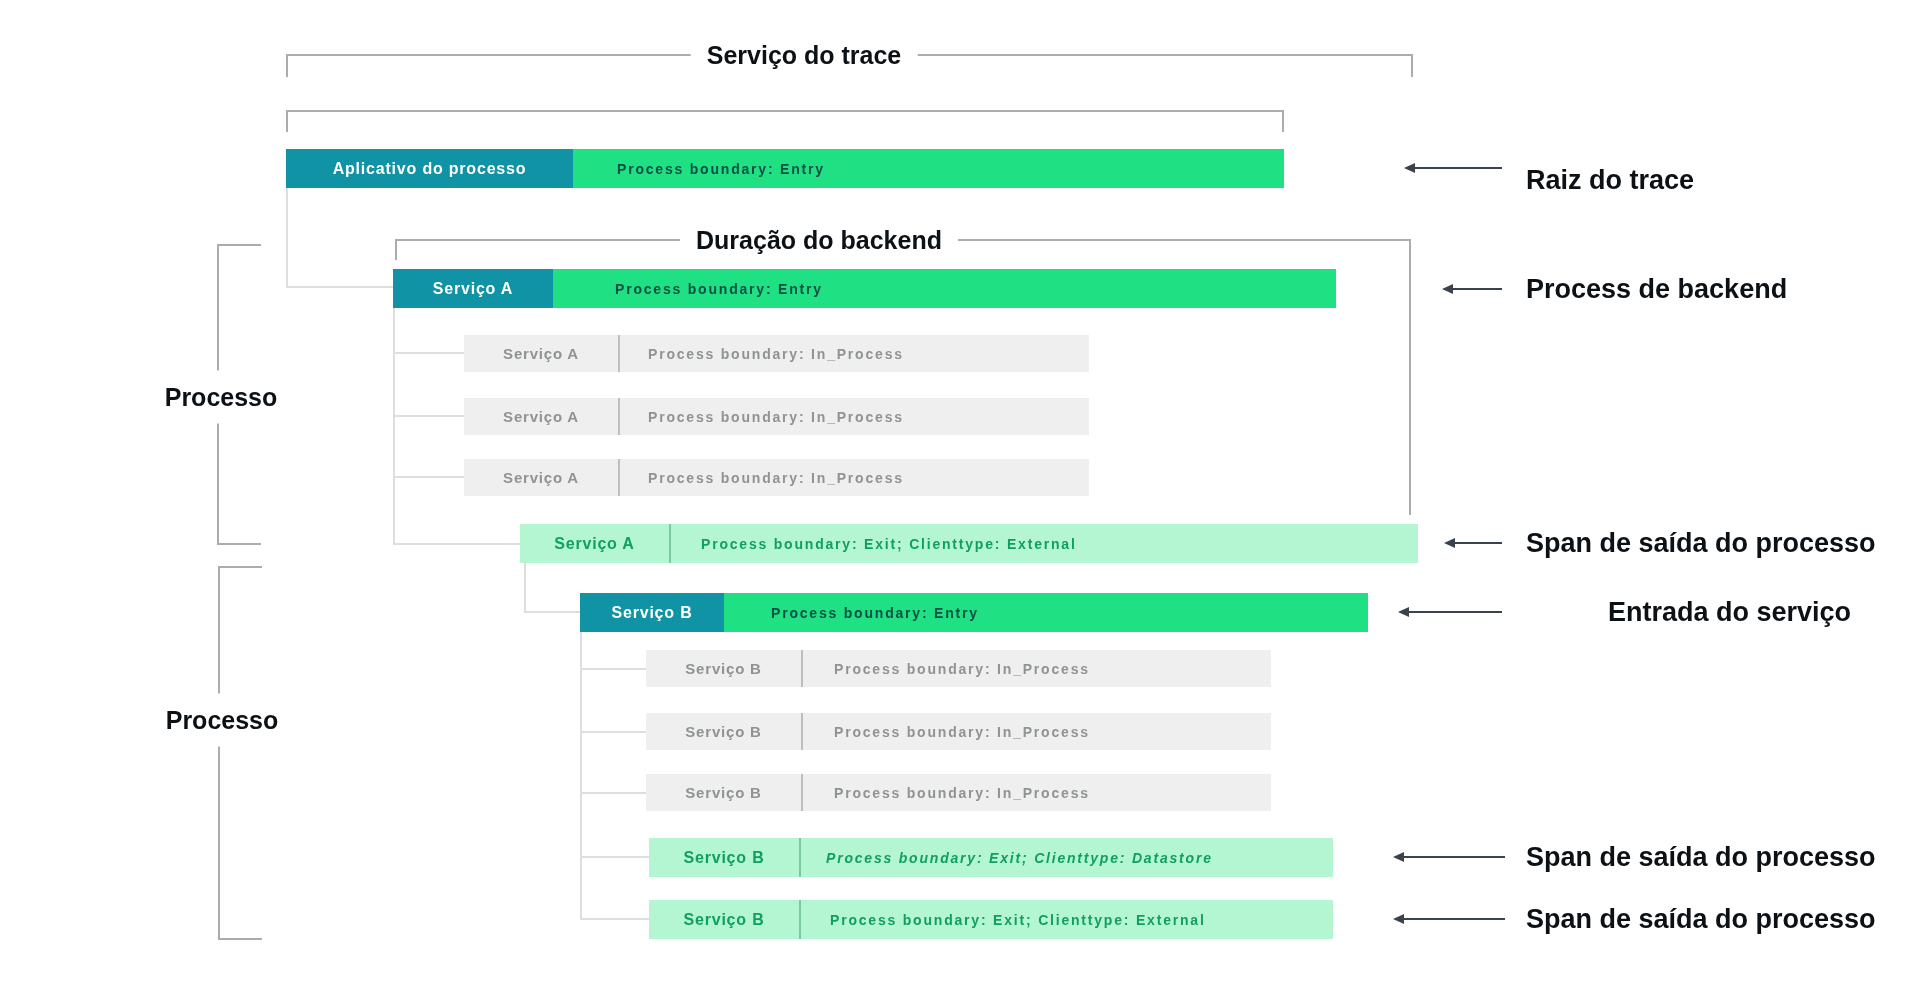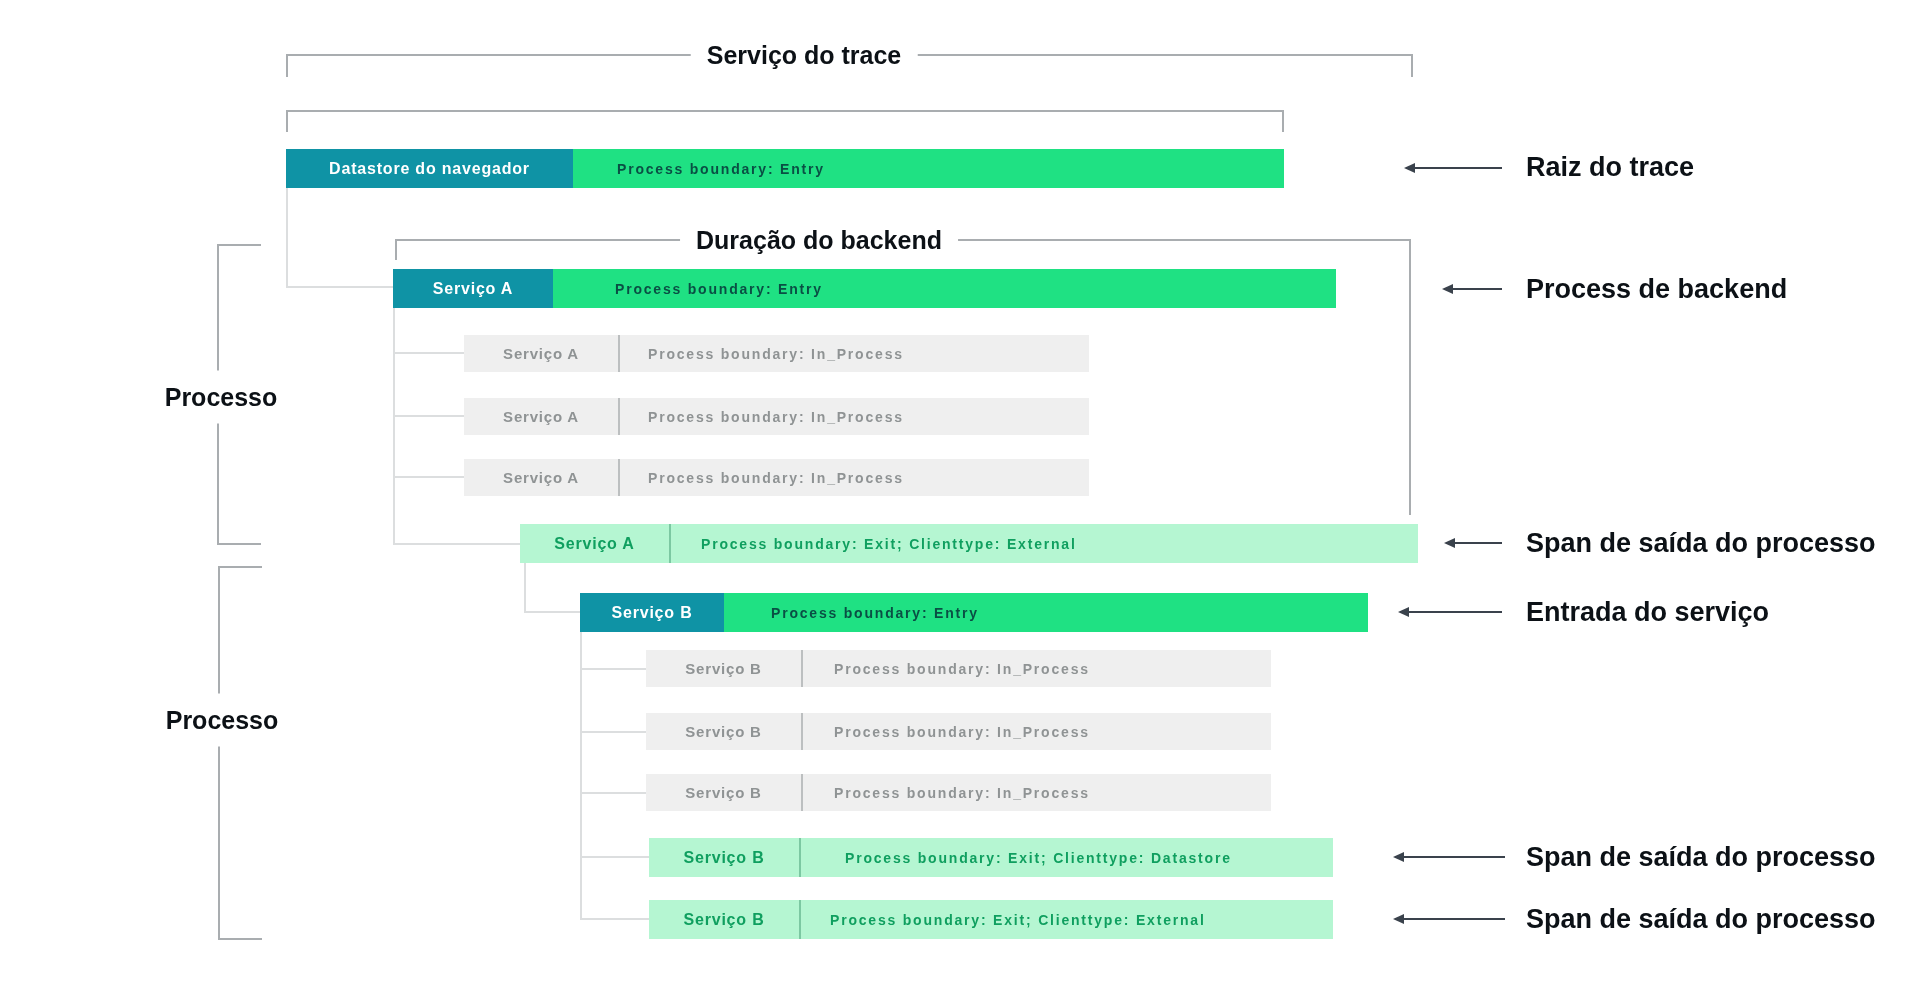--- a/index.html
+++ b/index.html
@@ -90,21 +90,21 @@
   <div class="hline" style="left:217px;top:244px;width:44px;"></div>
   <div class="hline" style="left:217px;top:543px;width:44px;"></div>
   <div class="process-label" style="left:221px;top:397px;">Processo</div>
 
   <div class="vline" style="left:218px;top:566px;height:374px;"></div>
   <div class="hline" style="left:218px;top:566px;width:44px;"></div>
   <div class="hline" style="left:218px;top:938px;width:44px;"></div>
   <div class="process-label" style="left:222px;top:720px;">Processo</div>
 
   <div class="bar" style="left:286px;top:149px;width:998px;">
-    <div class="seg svc teal" style="width:287px;">Datastore do navegador</div>
+    <div class="seg svc teal" style="width:287px;">Aplicativo do processo</div>
     <div class="seg detail green" style="padding-left:44px;">Process boundary: Entry</div>
   </div>
 
   <div class="bar" style="left:393px;top:269px;width:943px;">
     <div class="seg svc teal" style="width:160px;">Serviço A</div>
     <div class="seg detail green" style="padding-left:62px;">Process boundary: Entry</div>
   </div>
 
   <div class="bar h37" style="left:464px;top:335px;width:625px;">
     <div class="seg svc gray" style="width:154px;">Serviço A</div>
@@ -137,39 +137,39 @@
     <div class="seg svc gray" style="width:155px;">Serviço B</div>
     <div class="seg detail gray" style="padding-left:31px;">Process boundary: In_Process</div>
   </div>
   <div class="bar h37" style="left:646px;top:774px;width:625px;">
     <div class="seg svc gray" style="width:155px;">Serviço B</div>
     <div class="seg detail gray" style="padding-left:31px;">Process boundary: In_Process</div>
   </div>
 
   <div class="bar" style="left:649px;top:838px;width:684px;">
     <div class="seg svc lightgreen" style="width:150px;">Serviço B</div>
-    <div class="seg detail lightgreen" style="padding-left:44px;">Process boundary: Exit; Clienttype: Datastore</div>
+    <div class="seg detail lightgreen" style="padding-left:25px;font-style:italic;">Process boundary: Exit; Clienttype: Datastore</div>
   </div>
 
   <div class="bar" style="left:649px;top:900px;width:684px;">
     <div class="seg svc lightgreen" style="width:150px;">Serviço B</div>
     <div class="seg detail lightgreen" style="padding-left:29px;">Process boundary: Exit; Clienttype: External</div>
   </div>
 
   <div class="arrow" style="left:1406px;top:167px;width:96px;"></div>
-  <div class="ann-text" style="left:1526px;top:150px;">Raiz do trace</div>
+  <div class="ann-text" style="left:1526px;top:163px;">Raiz do trace</div>
 
   <div class="arrow" style="left:1444px;top:288px;width:58px;"></div>
   <div class="ann-text" style="left:1526px;top:272px;">Process de backend</div>
 
   <div class="arrow" style="left:1446px;top:542px;width:56px;"></div>
   <div class="ann-text" style="left:1526px;top:526px;">Span de saída do processo</div>
 
   <div class="arrow" style="left:1400px;top:611px;width:102px;"></div>
-  <div class="ann-text" style="left:1526px;top:595px;">Entrada do serviço</div>
+  <div class="ann-text" style="left:1608px;top:595px;">Entrada do serviço</div>
 
   <div class="arrow" style="left:1395px;top:856px;width:110px;"></div>
   <div class="ann-text" style="left:1526px;top:840px;">Span de saída do processo</div>
 
   <div class="arrow" style="left:1395px;top:918px;width:110px;"></div>
   <div class="ann-text" style="left:1526px;top:902px;">Span de saída do processo</div>
 
 </div>
 
 </body></html>

